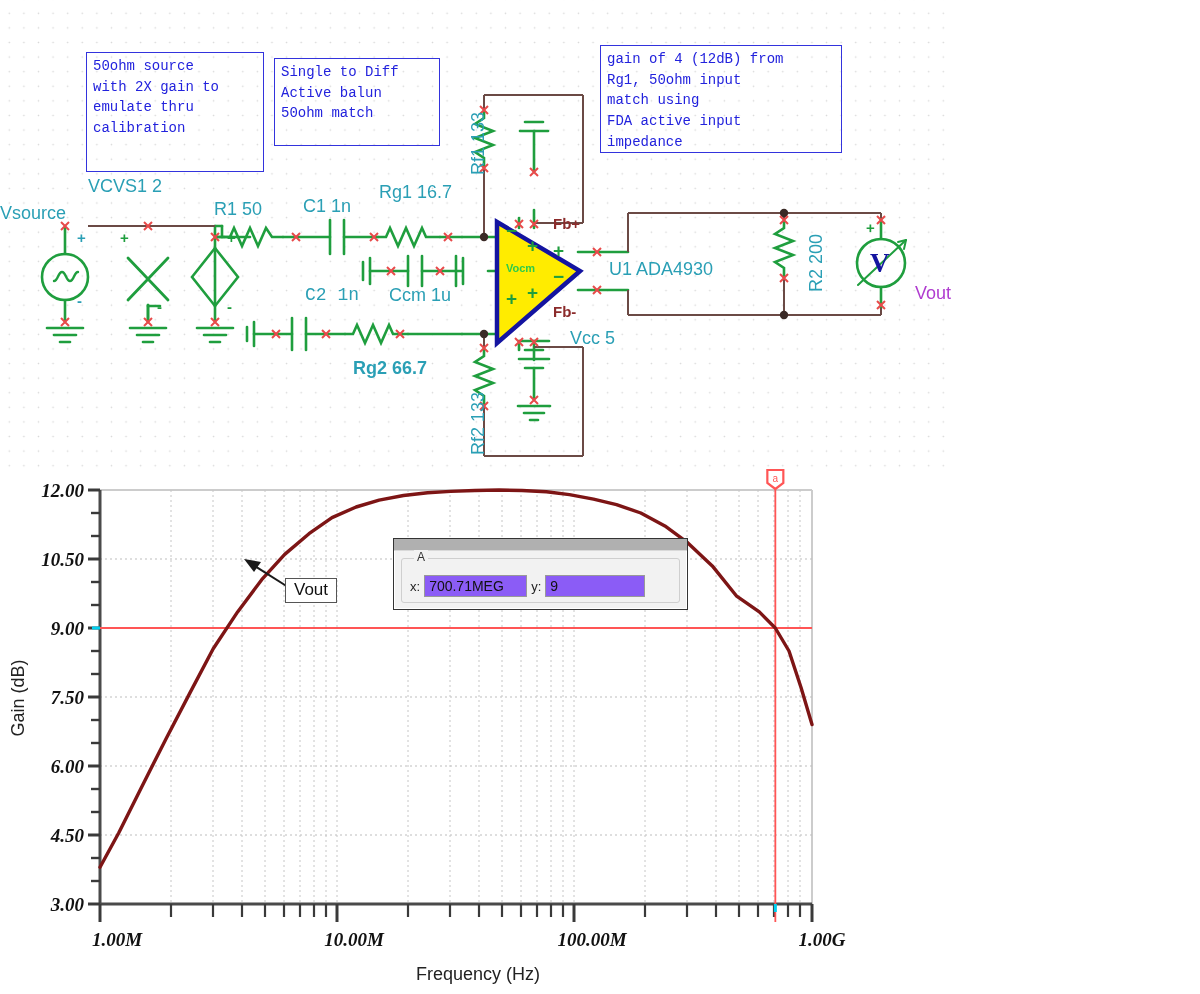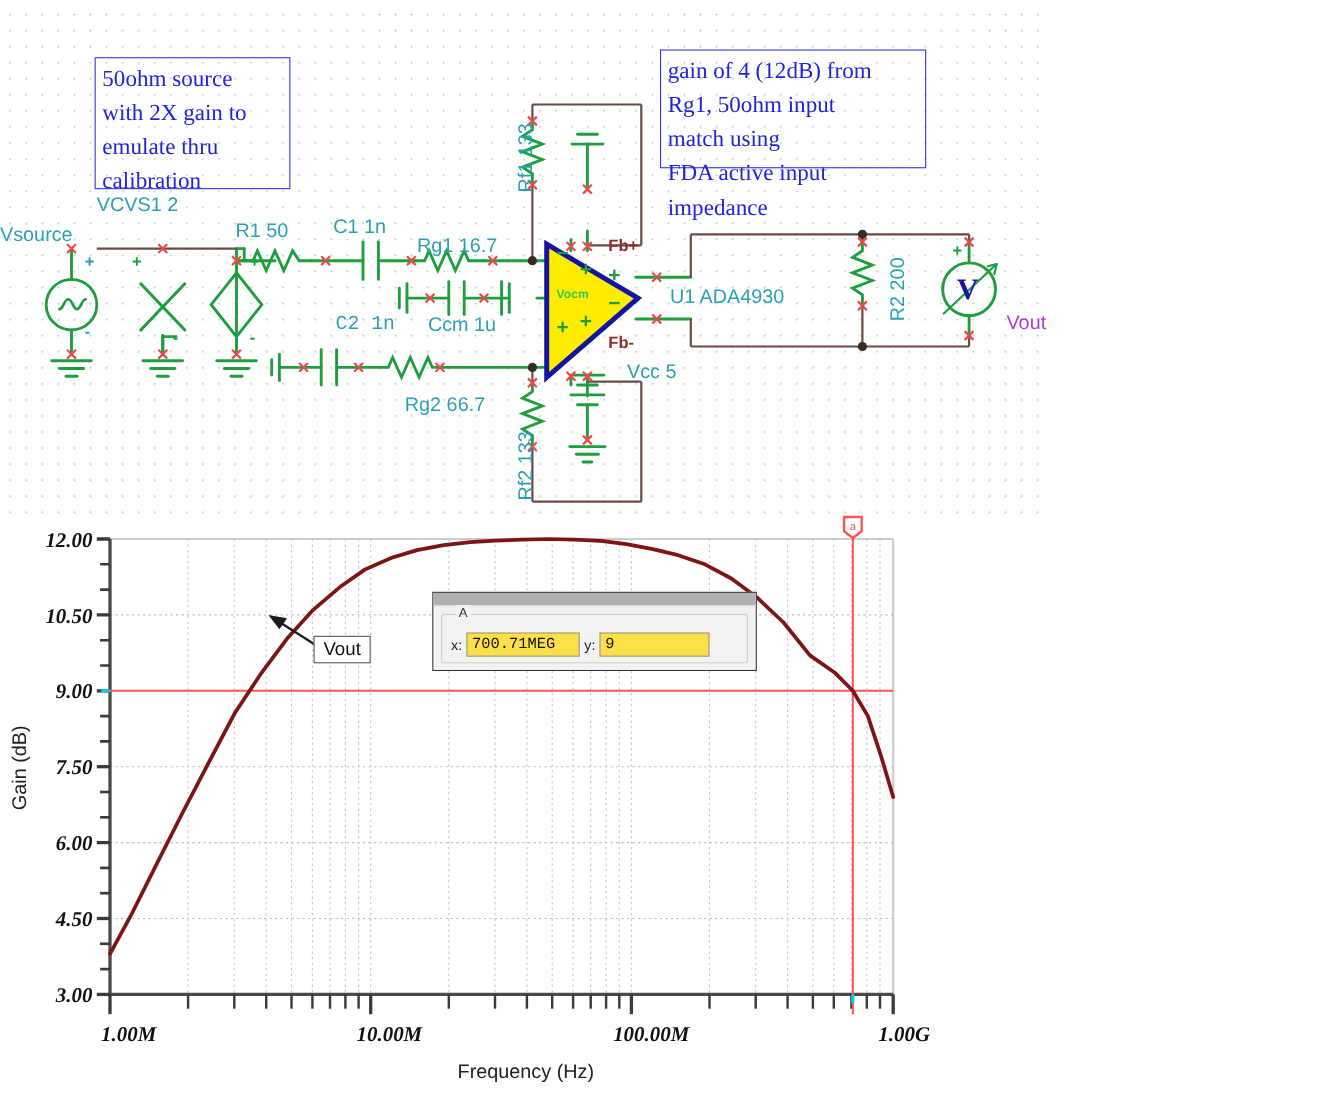--- a/index.html
+++ b/index.html
@@ -23,26 +23,26 @@
   #gridmask{
     position:absolute;left:952px;top:0;width:248px;height:470px;background:#fff;
   }
   #schem-svg{position:absolute;left:0;top:0;}
 
   .note-box{
     position:absolute;
     border:1.6px solid #3333dd;
     background:transparent;
     color:#2222dd;
-    font-size:21px;
+    font-size:14px;
     line-height:1.48;
     padding:3px 5px 4px 6px;
     box-sizing:border-box;
     white-space:pre-line;
-    font-family:Liberation Serif, serif;
+    font-family:Liberation Mono, monospace;
   }
   .lbl{
     position:absolute;
     color:#2a9fb5;
     font-size:18px;
     font-family:"Liberation Sans",sans-serif;
     white-space:nowrap;
   }
   .lbl.vert{
     transform-origin:0 0;
@@ -95,24 +95,24 @@
     background:#f2f2f2;padding:0 3px;
     font-size:12px;color:#333;
     font-family:"Liberation Sans",sans-serif;
   }
   .cur-row{
     position:absolute;left:8px;top:16px;right:6px;
     display:flex;align-items:center;gap:4px;
   }
   .cur-lab{font-size:13px;color:#222;font-family:"Liberation Sans",sans-serif;}
   .cur-field{
-    background:#fde047;border:1.3px solid #999;
+    background:#8b5cf6;border:1.3px solid #999;
     font-size:14px;color:#111;
     padding:2px 4px;
-    font-family:Liberation Mono, monospace;
+    font-family:Liberation Sans, sans-serif;
     box-sizing:border-box;
   }
   #cur-x-field{width:103px;}
   #cur-y-field{width:100px;}
   .vout-tag{
     position:absolute;left:285px;top:580px;
     border:1.5px solid #555;background:#fff;
     font-size:17px;color:#111;
     padding:1px 8px 2px 8px;
     font-family:"Liberation Sans",sans-serif;
@@ -307,34 +307,37 @@
       <text x="227" y="243">+</text>
       <text x="227" y="312">-</text>
       <text x="866" y="233">+</text>
     </g>
   </svg>
 
   <div class="note-box" style="left:86px;top:52px;width:178px;height:120px;">50ohm source
 with 2X gain to
 emulate thru
 calibration</div>
+  <div class="note-box" style="left:274px;top:58px;width:166px;height:88px;">Single to Diff
+Active balun
+50ohm match</div>
   <div class="note-box" style="left:600px;top:45px;width:242px;height:108px;">gain of 4 (12dB) from
 Rg1, 50ohm input
 match using
 FDA active input
 impedance</div>
 
   <div class="lbl" style="left:0px;top:203px;">Vsource</div>
   <div class="lbl" style="left:88px;top:176px;">VCVS1 2</div>
   <div class="lbl" style="left:214px;top:199px;">R1 50</div>
   <div class="lbl" style="left:303px;top:196px;">C1 1n</div>
-  <div class="lbl" style="left:379px;top:213px;">Rg1 16.7</div>
+  <div class="lbl" style="left:379px;top:182px;">Rg1 16.7</div>
   <div class="lbl" style="left:305px;top:285px;font-family:Liberation Mono, monospace;">C2 1n</div>
   <div class="lbl" style="left:389px;top:285px;text-align:right;">Ccm 1u</div>
-  <div class="lbl" style="left:368px;top:358px;">Rg2 66.7</div>
+  <div class="lbl" style="left:353px;top:358px;font-weight:bold;">Rg2 66.7</div>
   <div class="lbl vert" style="left:468px;top:175px;">Rf1 133</div>
   <div class="lbl vert" style="left:468px;top:455px;">Rf2 133</div>
   <div class="lbl" style="left:609px;top:259px;">U1 ADA4930</div>
   <div class="lbl" style="left:570px;top:328px;">Vcc 5</div>
   <div class="lbl vert" style="left:806px;top:292px;">R2 200</div>
   <div class="lbl purple" style="left:915px;top:283px;">Vout</div>
   <div class="lbl small-red" style="left:553px;top:215px;">Fb+</div>
   <div class="lbl small-red" style="left:553px;top:303px;">Fb-</div>
   <div class="lbl green-sm" style="left:506px;top:262px;">Vocm</div>
   <div style="position:absolute;left:506px;top:220px;color:#1f9e3e;font-size:19px;font-weight:bold;">−</div>

